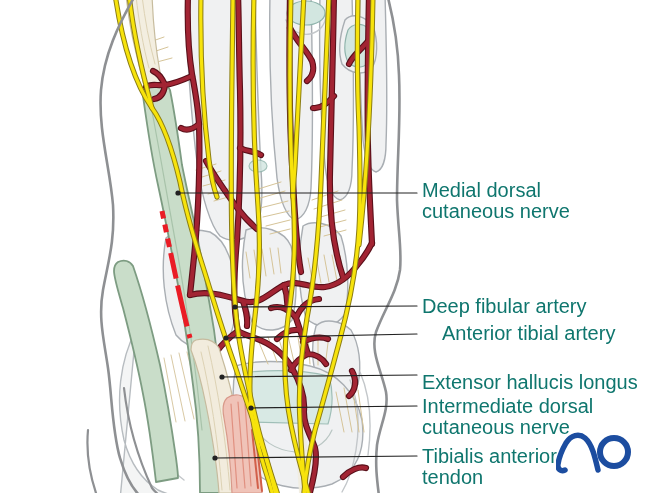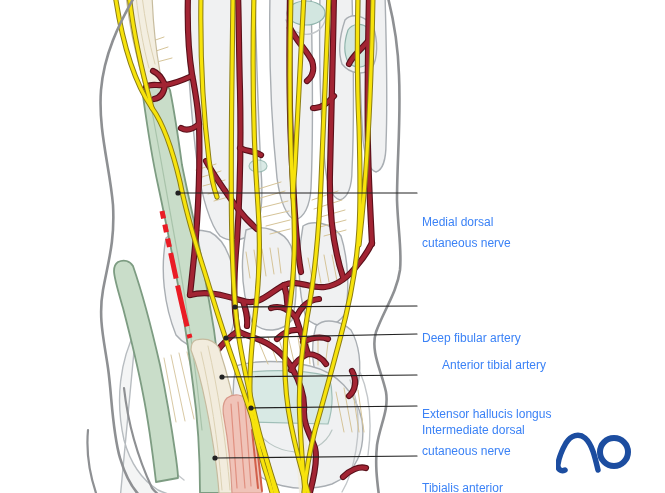--- a/index.html
+++ b/index.html
@@ -1,19 +1,19 @@
 <!DOCTYPE html>
 <html><head>
 <meta charset="utf-8">
 <style>
   html,body{margin:0;padding:0;background:#fff;}
   #stage{position:relative;width:665px;height:493px;background:#ffffff;overflow:hidden;
          font-family:"Liberation Sans","DejaVu Sans",sans-serif;}
   #art{position:absolute;left:0;top:0;width:665px;height:493px;}
-  .lbl{position:absolute;color:#3b82f6;font-size:12px;line-height:21px;white-space:pre-line;margin-top:32px;}
+  .lbl{position:absolute;color:#0f766e;font-size:20px;line-height:21px;white-space:pre-line;}
   .sr{position:absolute;width:1px;height:1px;overflow:hidden;clip:rect(0 0 0 0);}
   #logo{position:absolute;left:556px;top:428px;width:78px;height:50px;}
 </style>
 </head>
 <body>
 
 <div id="stage">
 
 <svg id="art" viewBox="0 0 665 493" fill="none" stroke-linecap="round" stroke-linejoin="round">
 
@@ -181,21 +181,21 @@
     <circle cx="251" cy="408" r="2.6"></circle>
         <circle cx="215" cy="458" r="2.6"></circle>
   </g>
 </svg>
 
 <div class="lbl" style="left:422px;top:180px;width:210px">Medial dorsal
 cutaneous nerve</div>
 <div class="lbl" style="left:422px;top:296px;width:230px">Deep fibular artery</div>
 <div class="lbl" style="left:442px;top:323px;width:230px">Anterior tibial artery</div>
 <div class="lbl" style="left:422px;top:372px;width:240px">Extensor hallucis longus</div>
-<div class="lbl" style="left:422px;top:388px;width:210px">Intermediate dorsal
+<div class="lbl" style="left:422px;top:396px;width:210px">Intermediate dorsal
 cutaneous nerve</div>
 <div class="lbl" style="left:422px;top:446px;width:200px">Tibialis anterior
 tendon</div>
 
 <div id="logo">
   <span class="sr">AO</span>
   <svg viewBox="556 428 78 50" width="78" height="50" fill="none" stroke-linecap="round">
     <path stroke-width="5.5" d="M598,470 C595,457 592,444 585,438 C579,433 571,435 566,443 C562,450 559,458 558,464 C557,469 561,472 565,470" stroke="#1c4da0"></path>
     <circle stroke-width="6" cx="614" cy="452" r="14" stroke="#1c4da0"></circle>
   </svg>

